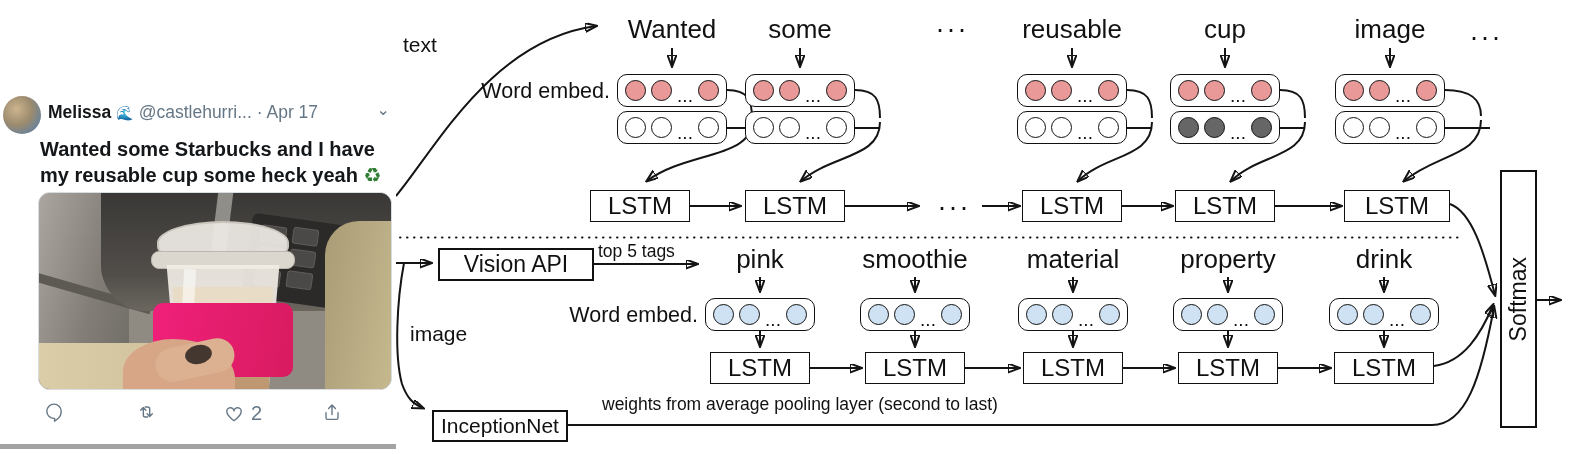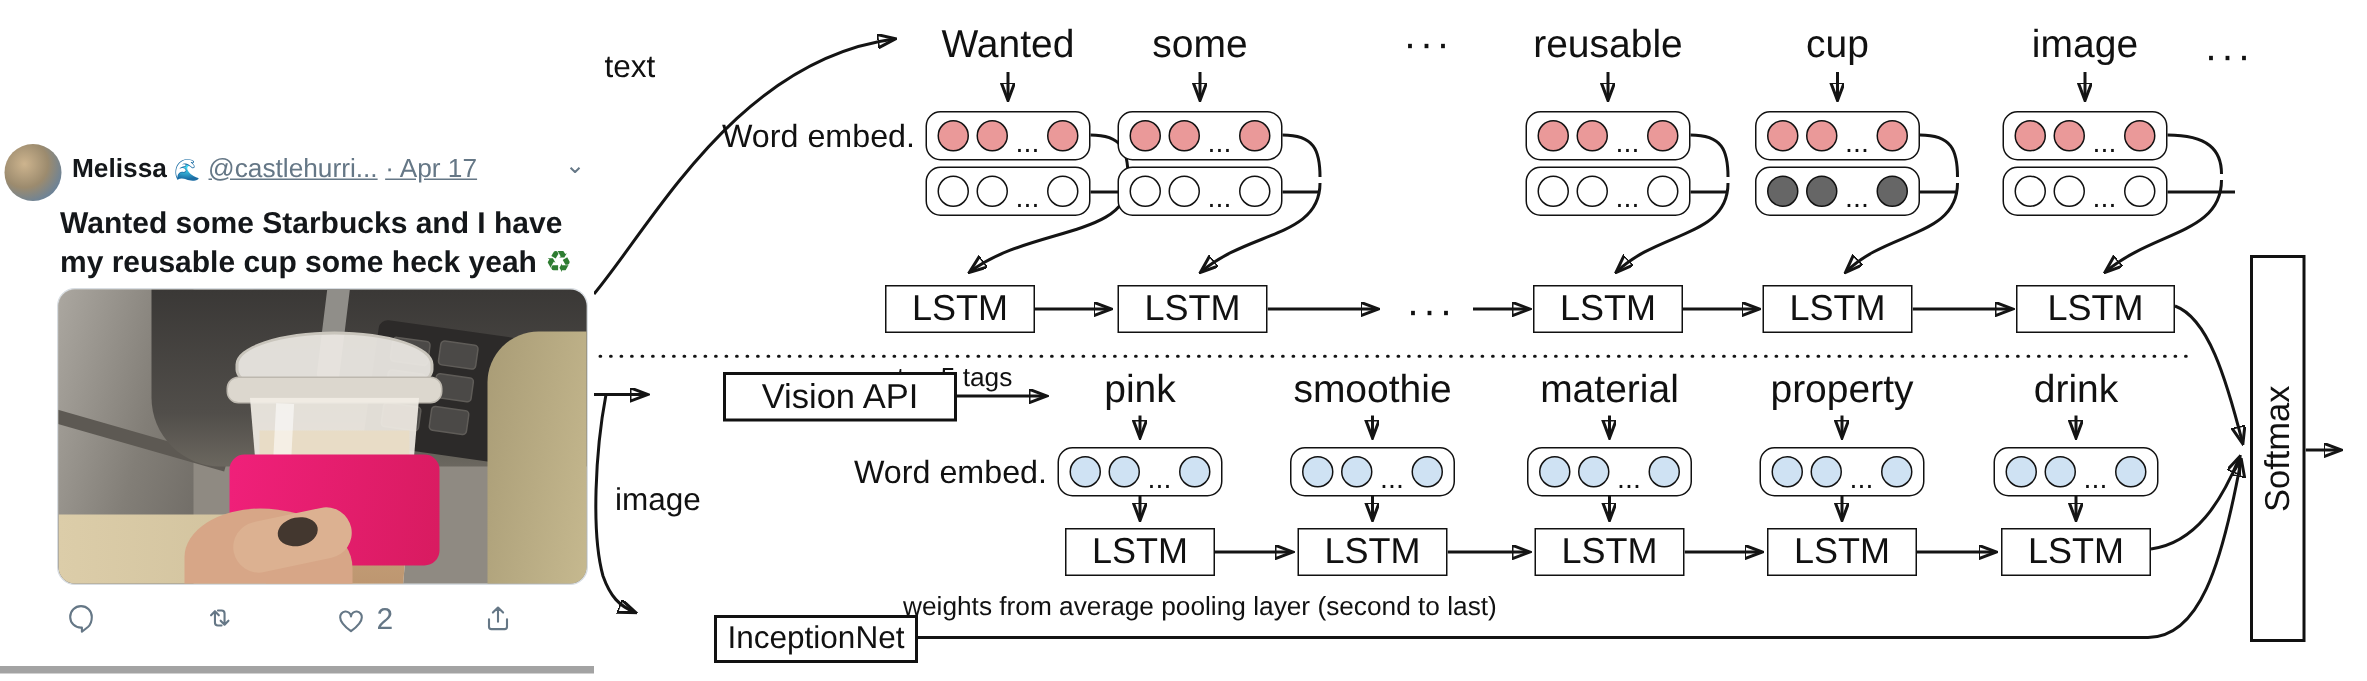--- a/index.html
+++ b/index.html
@@ -17,35 +17,35 @@
         background:#fff;display:flex;align-items:center;padding:0 7px;gap:5px;box-sizing:border-box;z-index:10;}
   .circ{width:21px;height:21px;border:1.5px solid #111;border-radius:50%;box-sizing:border-box;flex:0 0 auto;}
   .c-pink{background:var(--pinkc,#ea9999);}
   .c-white{background:var(--whitec,#ffffff);}
   .c-dark{background:var(--darkc,#666666);}
   .c-blue{background:var(--bluec,#cfe2f3);}
   .edots{flex:1 1 auto;text-align:center;font-size:19px;line-height:8px;padding-top:10px;}
   .lstm{position:absolute;width:100px;height:32px;border:1.8px solid #111;background:#fff;
         display:flex;align-items:center;justify-content:center;font-size:24px;z-index:10;box-sizing:border-box;}
   .opbox{position:absolute;border:2px solid #111;background:#fff;display:flex;align-items:center;
-         justify-content:center;box-sizing:border-box;z-index:10;margin-left:44px;}
+         justify-content:center;box-sizing:border-box;z-index:10;}
   .softmax{position:absolute;left:1500px;top:170px;width:37px;height:258px;border:2px solid #111;
            background:#fff;display:flex;align-items:center;justify-content:center;z-index:10;box-sizing:border-box;}
   .softmax span{writing-mode:vertical-rl;transform:rotate(180deg);font-size:23px;}
 
   
   .tweet{position:absolute;left:0;top:86px;width:396px;height:358px;background:#fff;z-index:10;
          border-bottom:5px solid #a3a3a3;}
   .avatar{position:absolute;left:3px;top:10px;width:38px;height:38px;border-radius:50%;
           background:radial-gradient(circle at 35% 35%,#cdb48e,#9c8b6e 45%,#6e8396 75%,#4d637a);}
   .t-head{position:absolute;left:48px;top:16px;width:340px;display:flex;align-items:baseline;gap:5px;
           font-size:17.5px;white-space:nowrap;}
   .t-name{font-weight:bold;color:#14171a;}
   .t-wave{font-size:14px;color:#1da1f2;}
-  .t-handle,.t-date{color:#657786;text-decoration:underline;}
+  .t-handle,.t-date{color:#657786;}
   .t-handle{overflow:hidden;text-overflow:ellipsis;max-width:128px;}
   .t-chev{position:absolute;right:6px;top:14px;color:#657786;font-size:16px;}
   .t-body{position:absolute;left:40px;top:50px;width:352px;font-size:20px;font-weight:bold;
           line-height:26px;color:#14171a;}
   .t-recycle{color:#2e7d32;font-weight:normal;}
   .t-footer{position:absolute;left:0;top:314px;width:396px;height:30px;color:#657786;}
   .t-act{position:absolute;top:2px;display:flex;align-items:center;gap:7px;}
   .t-act svg{display:block;stroke:#657786;fill:none;stroke-width:1.4;stroke-linecap:round;stroke-linejoin:round;}
   .t-count{font-size:20px;color:#657786;}
 

